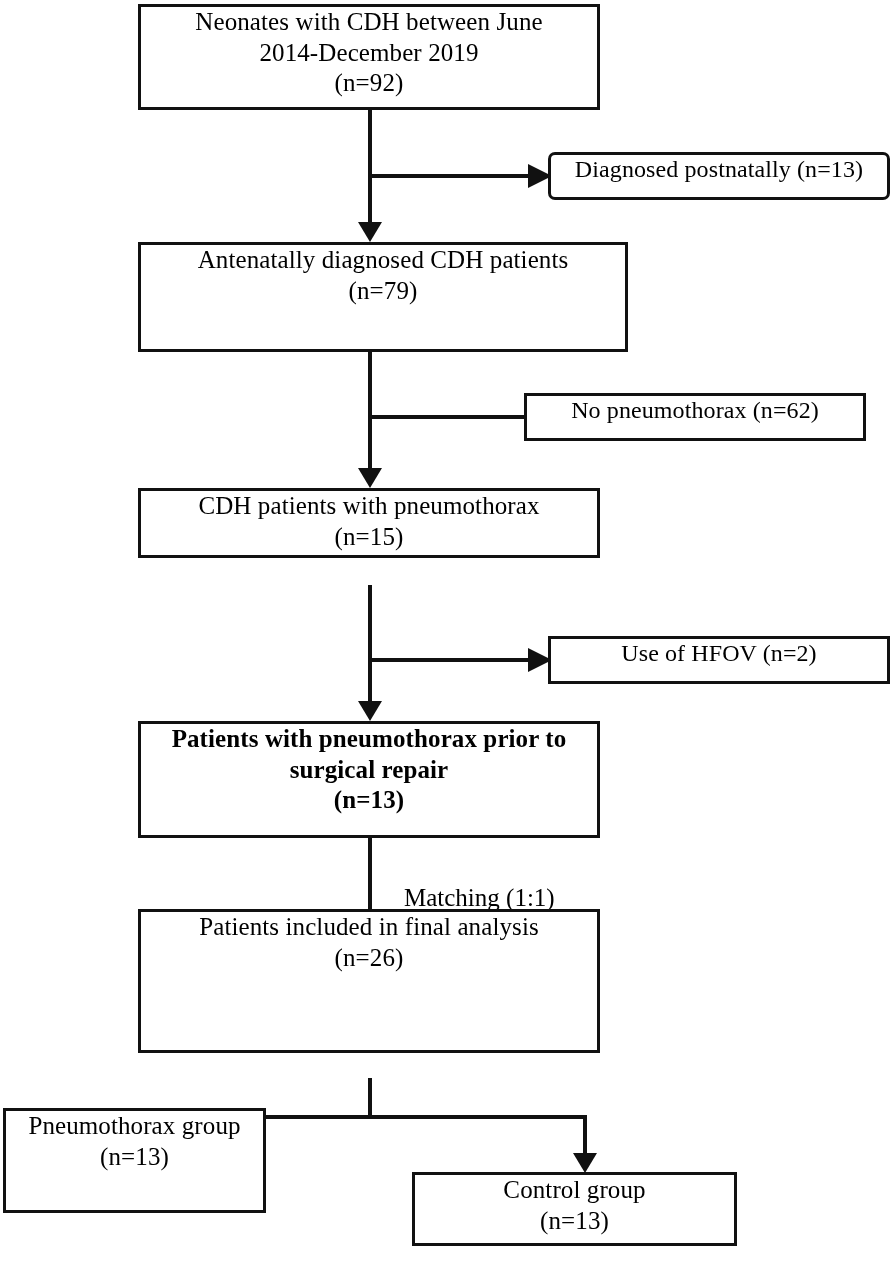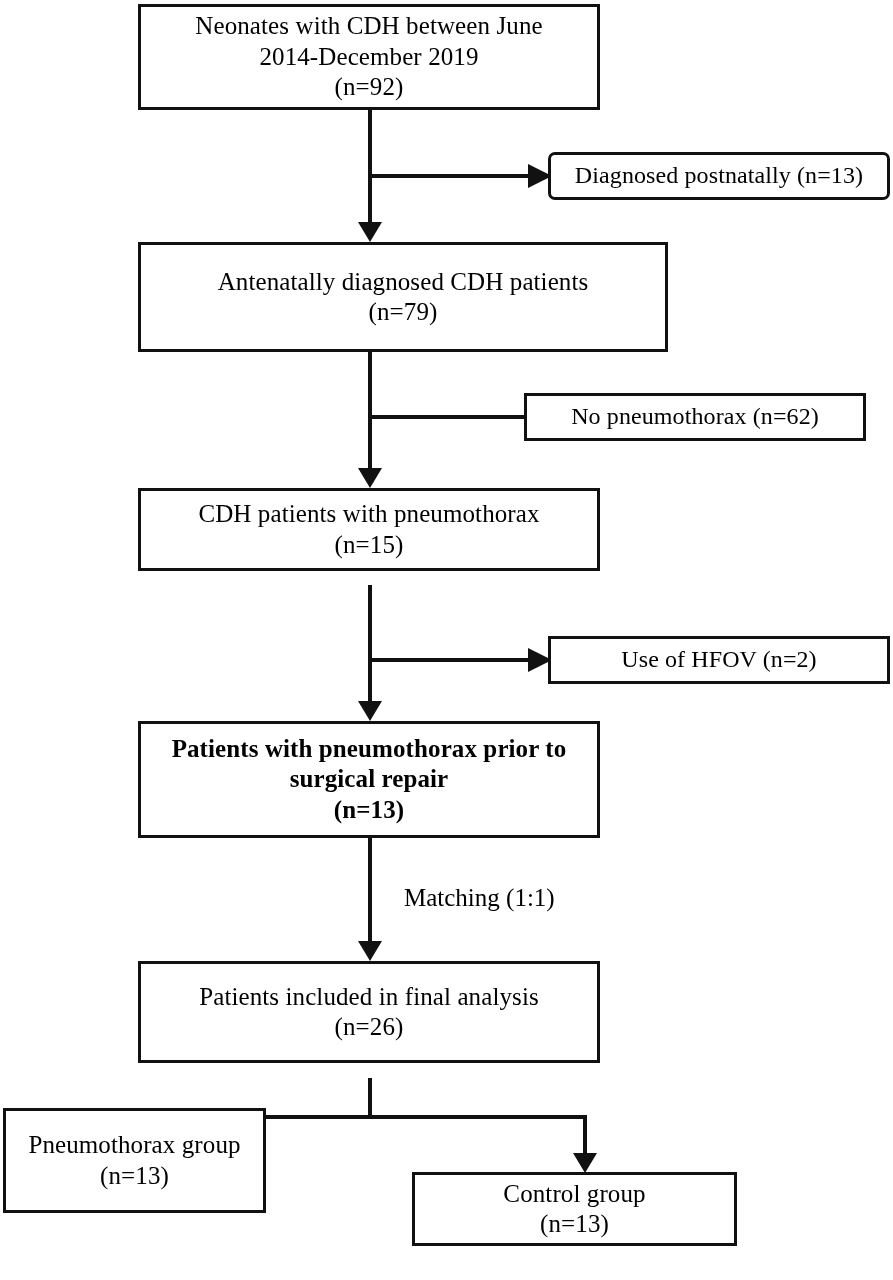--- a/index.html
+++ b/index.html
@@ -25,21 +25,21 @@
     top: 0;
     width: 893px;
     height: 1280px;
   }
   .node-box {
     position: absolute;
     box-sizing: border-box;
     border: 3px solid #111111;
     background: #ffffff;
     display: flex;
-    align-items: center;
+    align-items: flex-start;
     justify-content: center;
     text-align: center;
     line-height: 1.22;
     font-size: 25px;
     letter-spacing: 0.1px;
   }
   .node-box.side {
     border-width: 3px;
     font-size: 24px;
   }
@@ -111,49 +111,49 @@
   <div class="node-box" style="left:138px; top:4px; width:462px; height:106px;">
     <span class="node-text">Neonates with CDH between June
 2014-December 2019
 (n=92)</span>
   </div>
 
   <div class="node-box side" style="left:548px; top:152px; width:342px; height:48px;border-radius:7px;">
     <span class="node-text">Diagnosed postnatally (n=13)</span>
   </div>
 
-  <div class="node-box" style="left:138px; top:242px; width:530px; height:110px;">
+  <div class="node-box" style="left:138px; top:242px; width:490px; height:110px;">
     <span class="node-text">Antenatally diagnosed CDH patients
 (n=79)</span>
   </div>
 
   <div class="node-box side" style="left:524px; top:393px; width:342px; height:48px;">
     <span class="node-text">No pneumothorax (n=62)</span>
   </div>
 
-  <div class="node-box" style="left:138px; top:488px; width:462px; height:83px;">
+  <div class="node-box" style="left:138px; top:488px; width:462px; height:70px;">
     <span class="node-text">CDH patients with pneumothorax
 (n=15)</span>
   </div>
 
   <div class="node-box side" style="left:548px; top:636px; width:342px; height:48px;">
     <span class="node-text">Use of HFOV (n=2)</span>
   </div>
 
   <div class="node-box" style="left:138px; top:721px; width:462px; height:117px;font-weight:bold;">
     <span class="node-text">Patients with pneumothorax prior to
 surgical repair
 (n=13)</span>
   </div>
 
   <div class="edge-label" style="left:404px; top:884px;">
     <span>Matching (1:1)</span>
   </div>
 
-  <div class="node-box" style="left:138px; top:961px; width:462px; height:102px;">
+  <div class="node-box" style="left:138px; top:909px; width:462px; height:144px;">
     <span class="node-text">Patients included in final analysis
 (n=26)</span>
   </div>
 
   <div class="node-box" style="left:3px; top:1108px; width:263px; height:105px;">
     <span class="node-text">Pneumothorax group
 (n=13)</span>
   </div>
 
   <div class="node-box" style="left:412px; top:1172px; width:325px; height:74px;">

